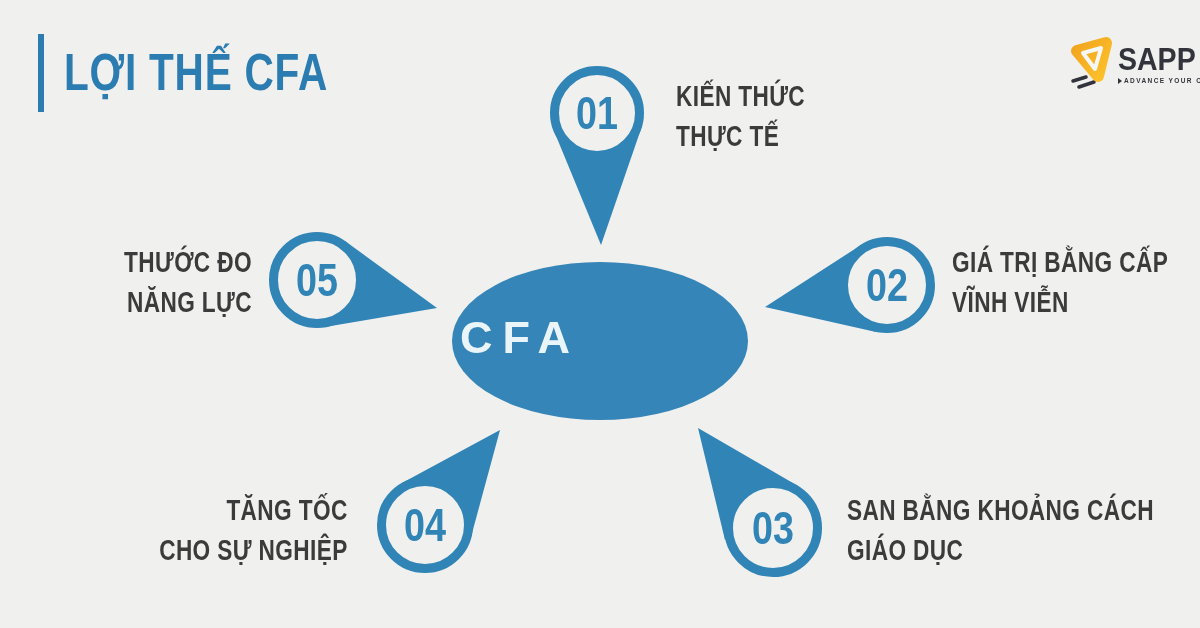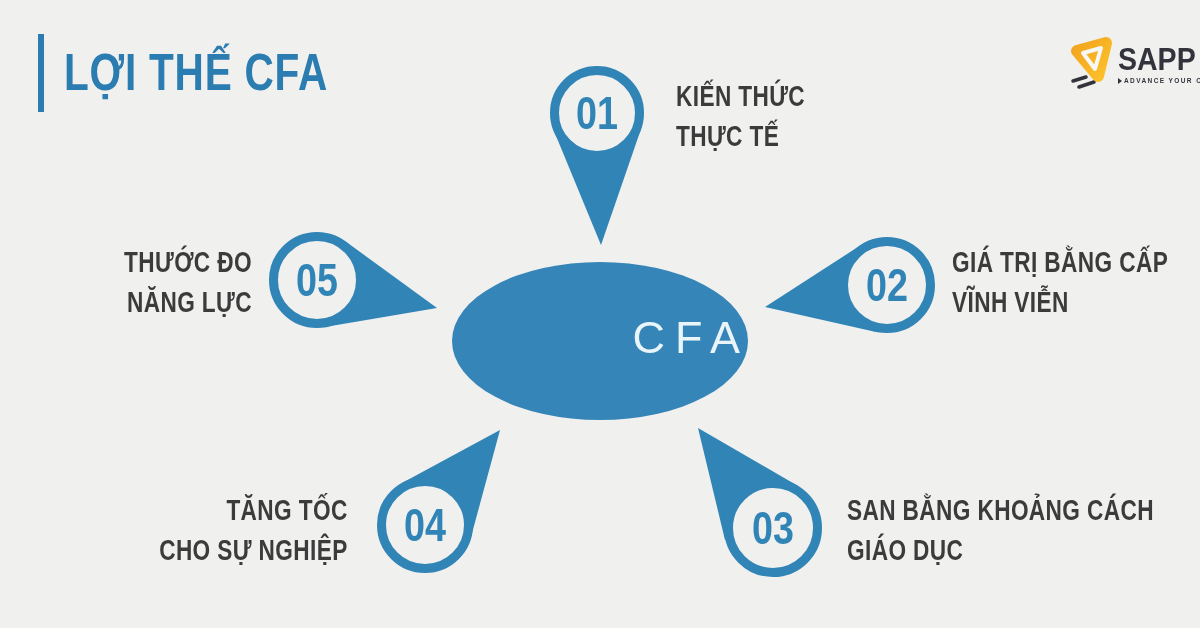--- a/index.html
+++ b/index.html
@@ -77,23 +77,23 @@
     color: #33333b;
     letter-spacing: 1.4px;
     white-space: nowrap;
   }
 
   
   .center-label {
     position: absolute;
     left: 450px; top: 312px;
     width: 300px;
-    text-align: right;
+    text-align: left;
     font-size: 45px;
-    font-weight: 400;
+    font-weight: 700;
     letter-spacing: 10px;
     text-indent: 10px;
     color: #eaf5fa;
     white-space: nowrap;
   }
 
   
   .pin-number {
     position: absolute;
     width: 90px;

